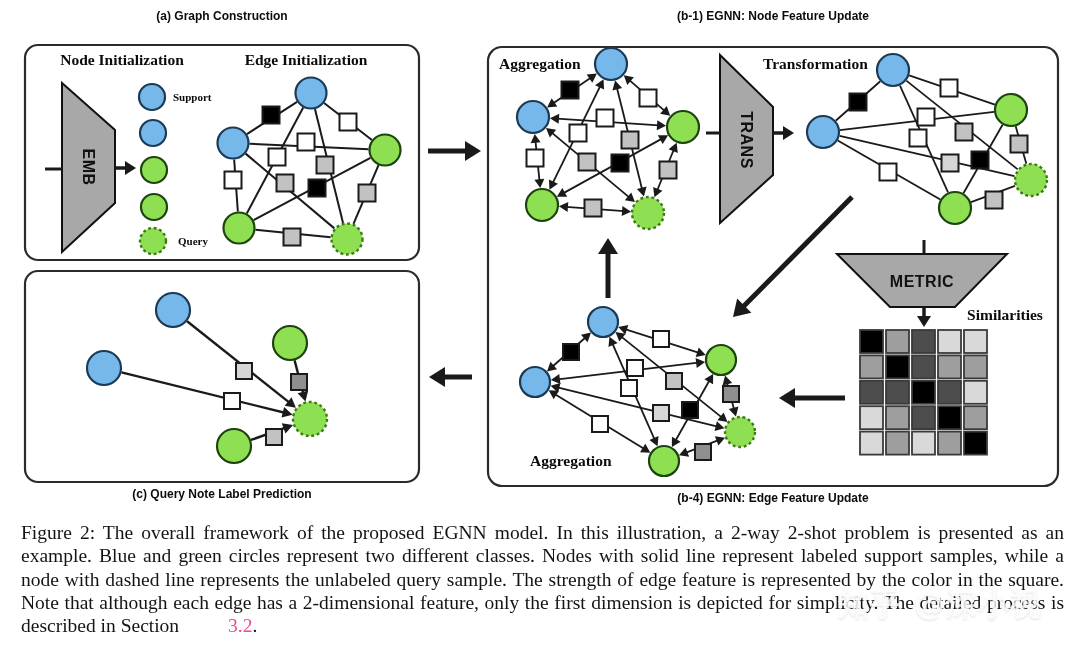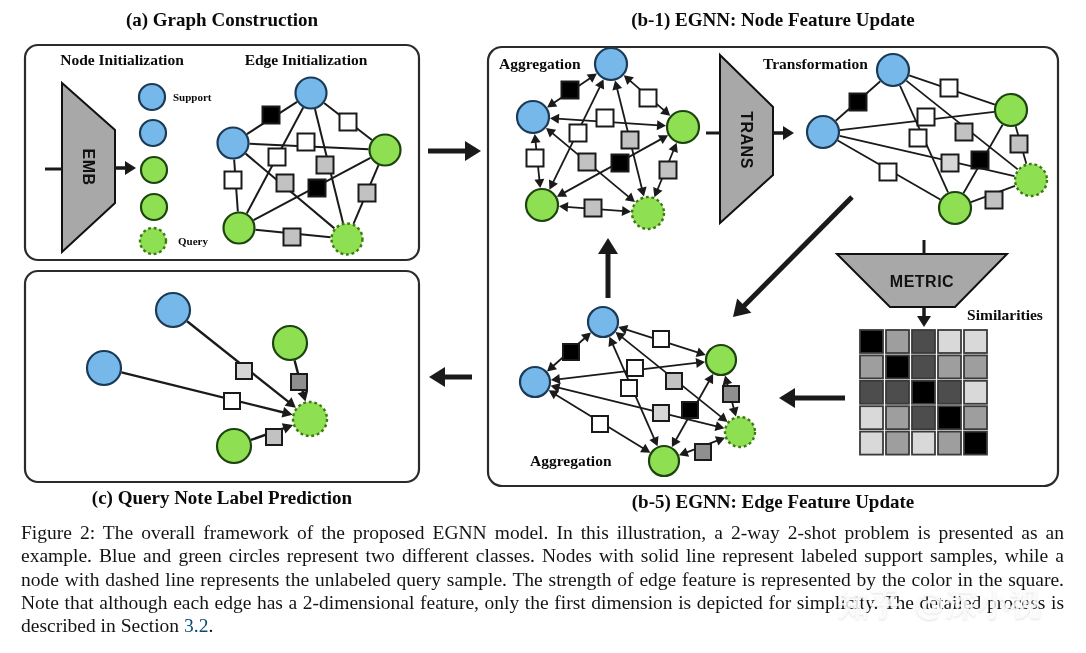--- a/index.html
+++ b/index.html
@@ -1,31 +1,31 @@
 <!DOCTYPE html>
 <html><head>
 <meta charset="utf-8">
 <style>
   html,body{margin:0;padding:0;background:#ffffff;}
   .page{position:relative;width:1086px;height:653px;background:#ffffff;overflow:hidden;
         font-family:"Liberation Serif", serif;color:#111;}
-  .title{position:absolute;text-align:center;font-weight:bold;font-size:19px;
-         font-family:Liberation Serif, serif;color:#0b0b0b;white-space:nowrap;}
+  .title{position:absolute;text-align:center;font-weight:bold;font-size:12px;
+         font-family:Liberation Sans, sans-serif;color:#0b0b0b;white-space:nowrap;}
   .title-a{left:25px;top:9px;width:394px;}
   .title-b1{left:488px;top:9px;width:570px;}
   .title-c{left:25px;top:487px;width:394px;}
   .title-b2{left:488px;top:491px;width:570px;}
   svg text{font-family:"Liberation Serif", serif;fill:#0b0b0b;}
   .lbl15{font-size:15.5px;font-weight:bold;}
   .lbl11{font-size:11px;font-weight:bold;}
   .blocklbl{font-family:"Liberation Sans", sans-serif;font-size:16px;font-weight:bold;
             letter-spacing:0.5px;fill:#111;}
   .caption{position:absolute;left:21px;top:521px;width:1043px;
            font-size:19.5px;line-height:23.3px;text-align:justify;color:#141414;}
-  .caption .red{color:#0c4a6e;}
+  .caption .red{color:#ec4899;margin-left:44px;}
   .watermark{position:absolute;left:838px;top:584px;width:250px;
              font-family:"DejaVu Sans", sans-serif;font-weight:bold;font-size:31px;
              color:rgba(255,255,255,0.82);letter-spacing:1px;white-space:nowrap;
              text-shadow:0 1px 2px rgba(140,140,140,0.25);pointer-events:none;}
 </style>
 </head>
 <body>
 
 <div class="page">
 
@@ -287,18 +287,18 @@
     <text class="lbl15" x="499" y="69" text-anchor="start">Aggregation</text>
     <text class="lbl15" x="763" y="69" text-anchor="start">Transformation</text>
     <text class="lbl15" x="530" y="466" text-anchor="start">Aggregation</text>
     <text class="lbl15" x="1005" y="320" text-anchor="middle">Similarities</text>
     <text class="blocklbl" transform="translate(89,167) rotate(90)" dy="0.35em" text-anchor="middle">EMB</text>
     <text class="blocklbl" transform="translate(747,140) rotate(90)" dy="0.35em" text-anchor="middle">TRANS</text>
     <text class="blocklbl" x="922" y="287" text-anchor="middle">METRIC</text>
   </svg>
 
   <div class="title title-c">(c) Query Note Label Prediction</div>
-  <div class="title title-b2">(b-5) EGNN: Edge Feature Update</div>
+  <div class="title title-b2">(b-4) EGNN: Edge Feature Update</div>
 
   <div class="caption"><span>Figure 2: The overall framework of the proposed EGNN model. In this illustration, a 2-way 2-shot problem is presented as an example. Blue and green circles represent two different classes. Nodes with solid line represent labeled support samples, while a node with dashed line represents the unlabeled query sample. The strength of edge feature is represented by the color in the square. Note that although each edge has a 2-dimensional feature, only the first dimension is depicted for simplicity. The detailed process is described in Section </span><span class="red">3.2</span><span>.</span></div>
 
   <div class="watermark">知乎 @深小视</div>
 </div>
 
 </body></html>

